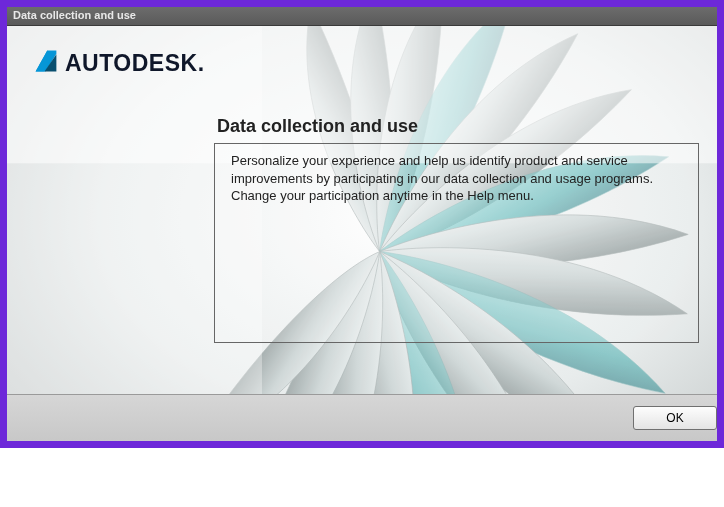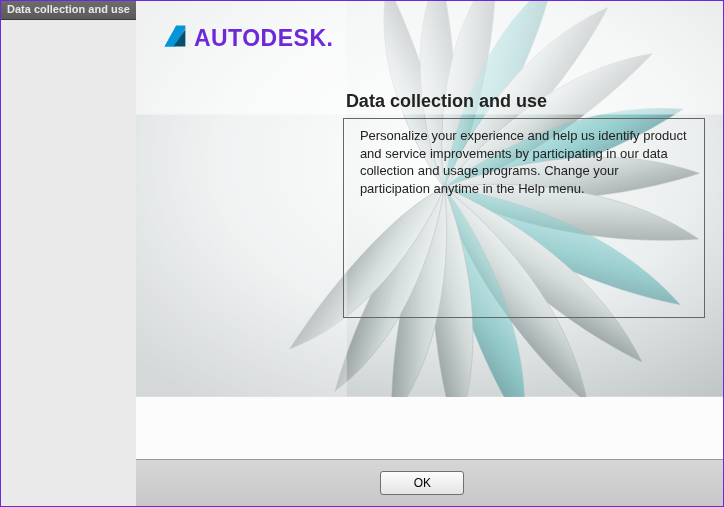--- a/index.html
+++ b/index.html
@@ -3,23 +3,23 @@
 <meta charset="utf-8">
 <style>
   * { box-sizing: border-box; }
   html, body {
     margin: 0; padding: 0;
     width: 724px; height: 507px;
     font-family: "Segoe UI", Tahoma, Arial, sans-serif;
     background: #fff;
   }
   .window {
-    width: 724px; height: 507px;
-    border: 1px solid #6d28d9;
-    display: flex; 
+    width: 724px; height: 448px;
+    border: 7px solid #6d28d9;
+    display: flex; flex-direction: column;
     background: #eaeaea;
   }
   .titlebar {
     height: 19px;
     background: linear-gradient(#6c6c6c, #5a5a5a);
     color: #e8e8e8;
     font-size: 11px;
     font-weight: bold;
     padding: 2px 6px 0 6px;
     border-bottom: 1px solid #3a3a3a;
@@ -44,21 +44,21 @@
     height: 90px;
   }
   .logo {
     display: inline-flex; align-items: center; gap: 6px;
   }
   .logo-text {
     font-family: Arial, sans-serif;
     font-size: 23px;
     font-weight: bold;
     letter-spacing: 0.5px;
-    color: #6d28d9;
+    color: #0f172a;
   }
   .panel {
     margin: 0 18px 0 207px;
   }
   .panel-heading {
     font-size: 18px;
     font-weight: bold;
     color: #222;
     margin: 0 0 6px 3px;
   }
@@ -83,22 +83,21 @@
     text-decoration: underline;
     cursor: pointer;
     display: block;
   }
   .footer {
     position: absolute;
     left: 0; right: 0; bottom: 0;
     height: 47px;
     background: linear-gradient(#d6d6d6, #c8c8c8);
     border-top: 1px solid #9a9a9a;
-    display: flex; justify-content: center; align-items: center;
-    padding-right: 14px;
+    display: flex; justify-content: flex-end; align-items: center;
   }
   .btn {
     min-width: 84px;
     height: 24px;
     font-size: 12px;
     background: linear-gradient(#fdfdfd, #e4e4e4);
     border: 1px solid #707070;
     border-radius: 3px;
     cursor: pointer;
     padding: 0 10px;

